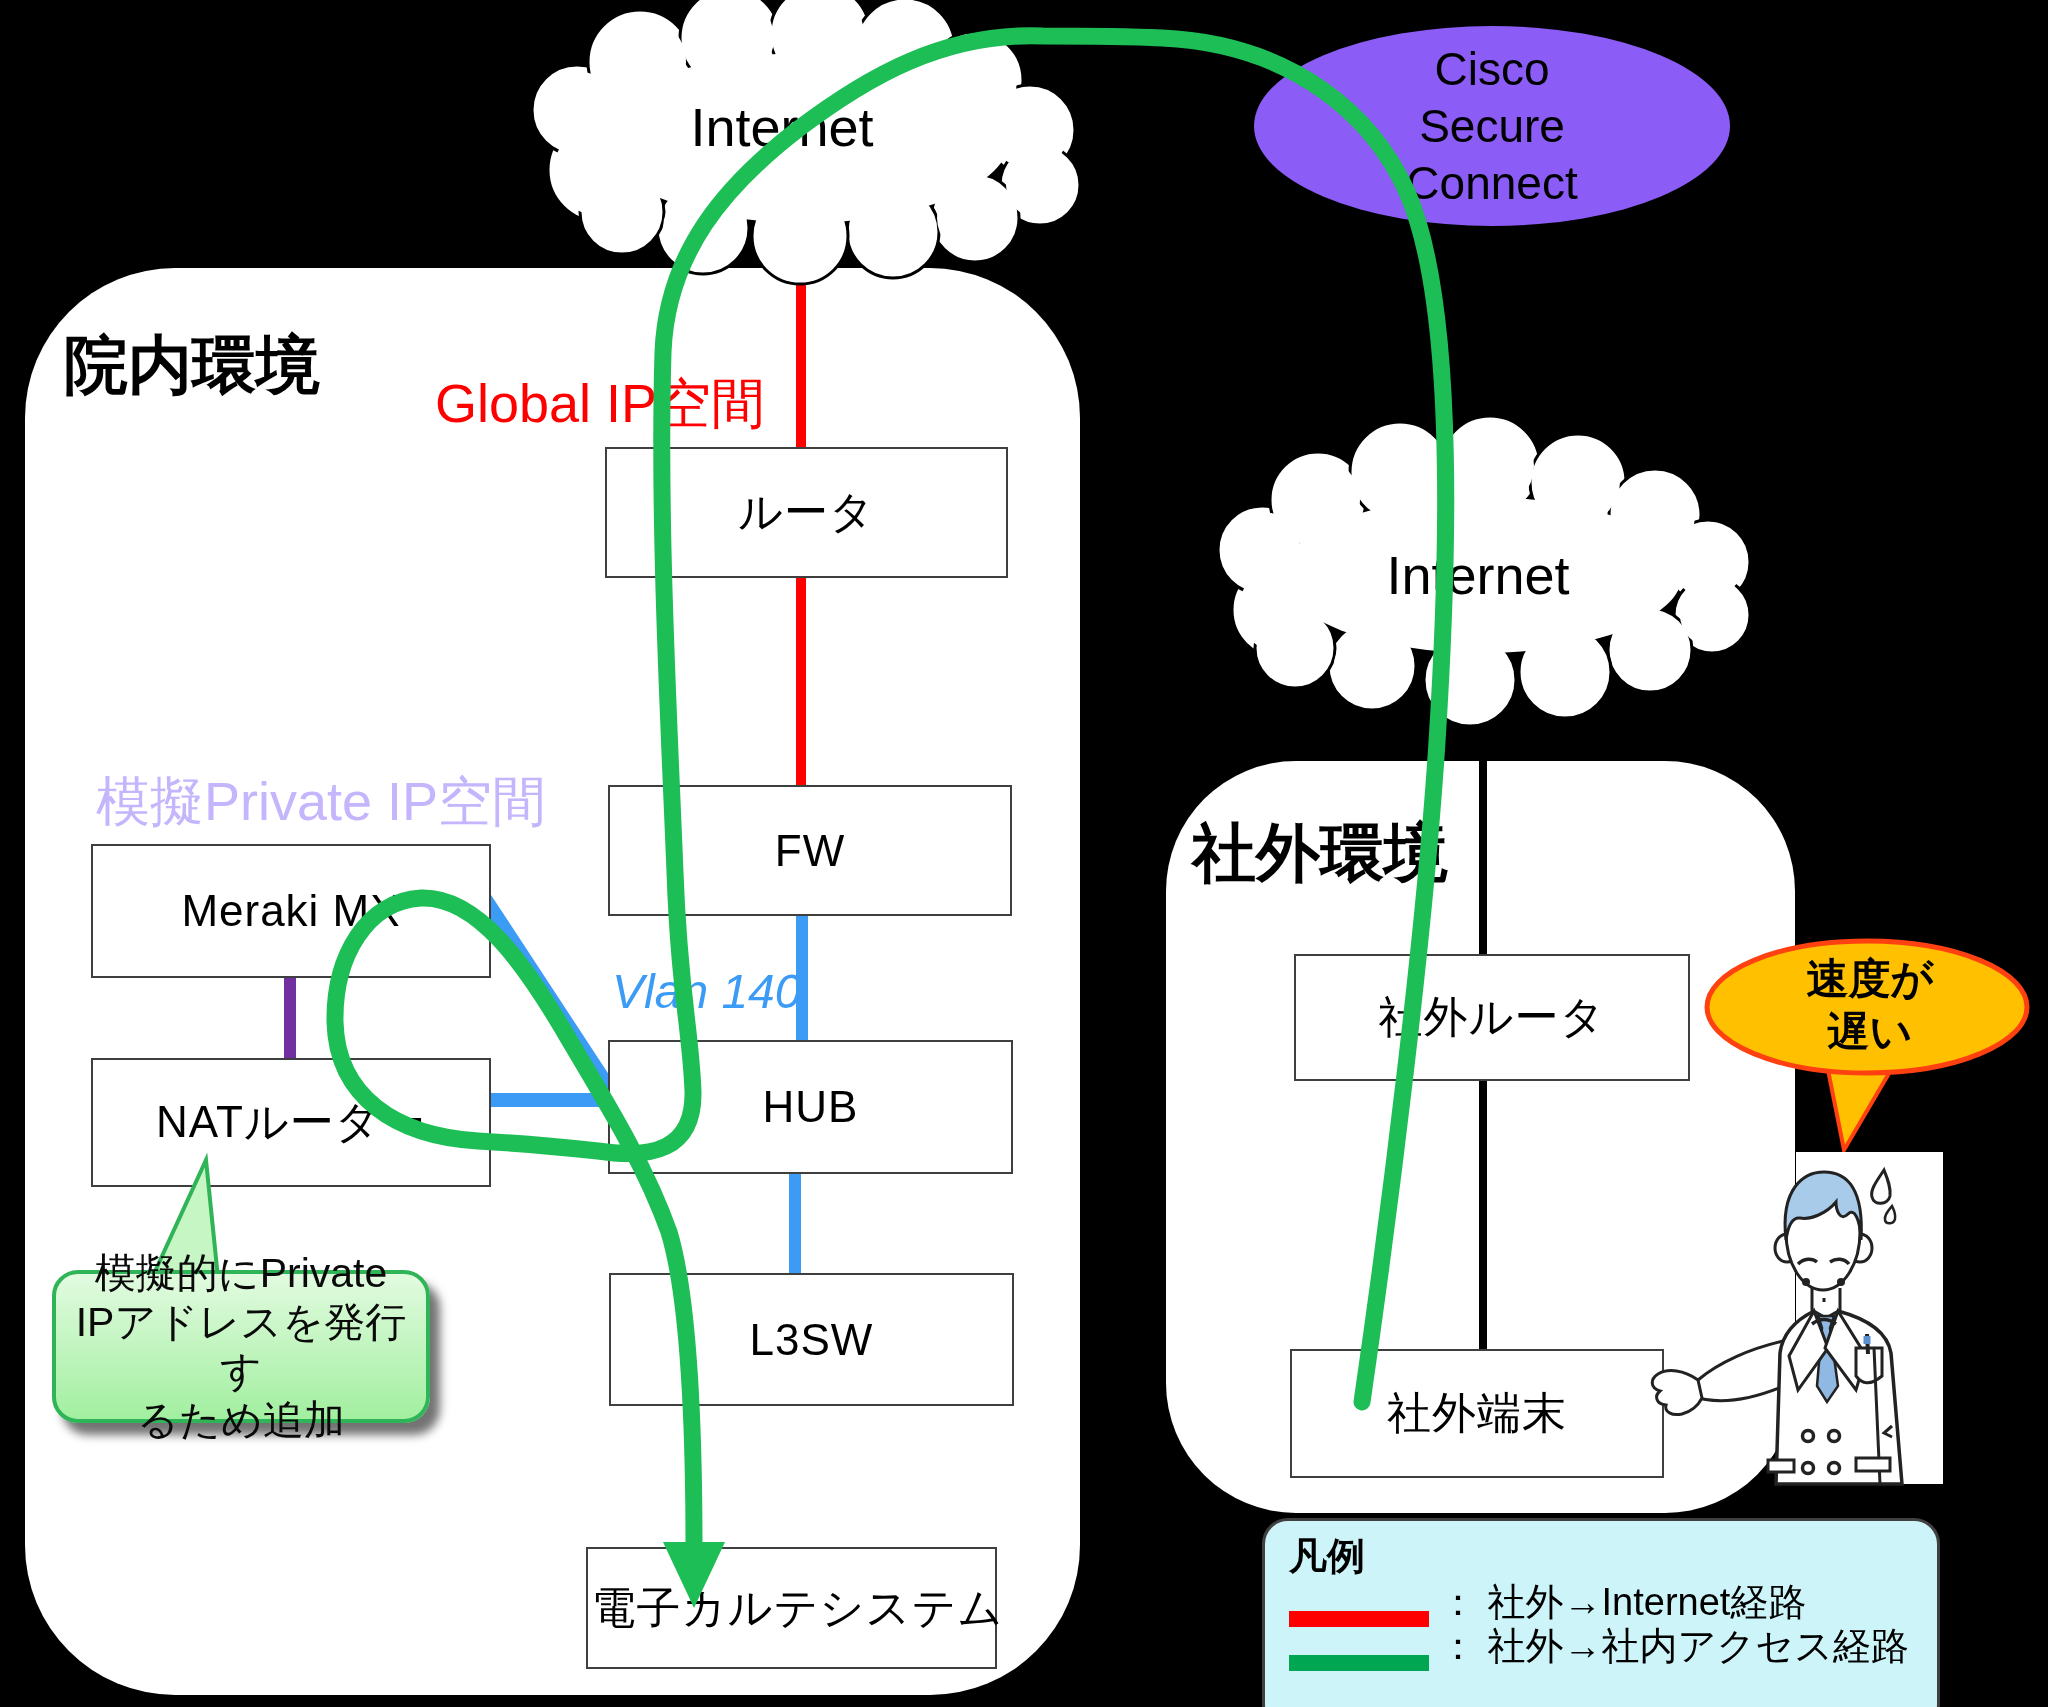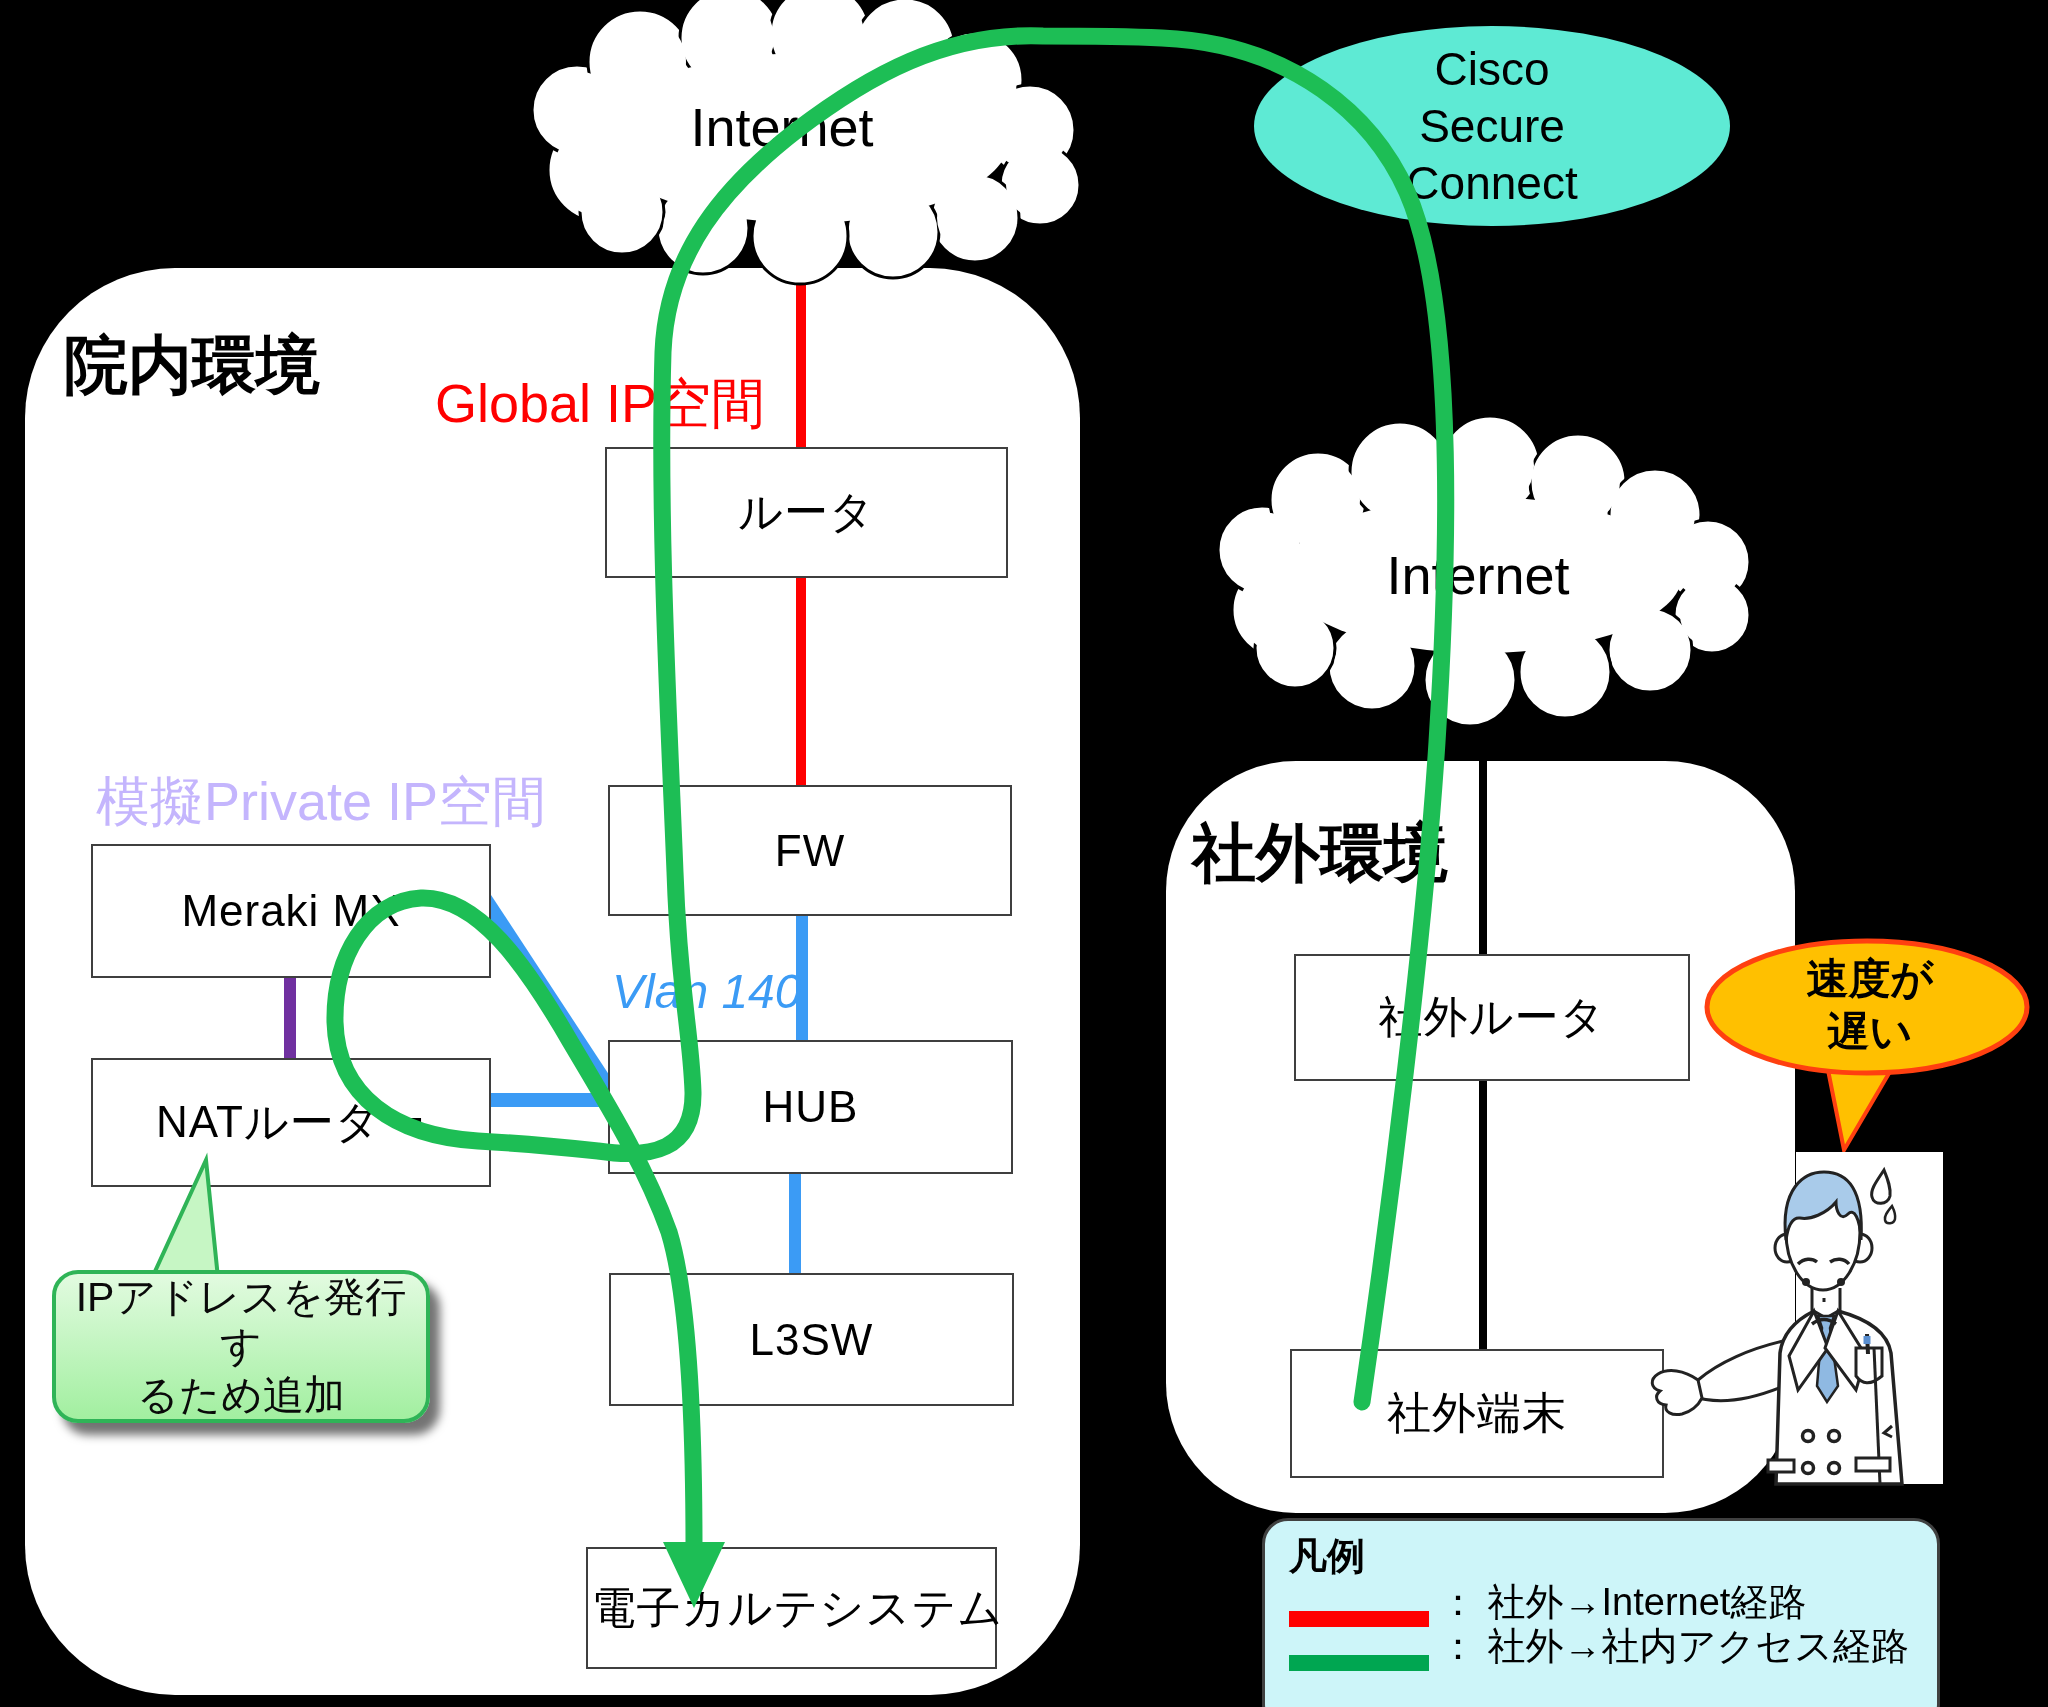--- a/index.html
+++ b/index.html
@@ -15,21 +15,21 @@
     font-size:44px;letter-spacing:1px;white-space:nowrap;
   }
   .zone-title{position:absolute;font-size:64px;font-weight:bold;color:#000;white-space:nowrap;}
   .net-label{position:absolute;font-size:54px;color:#000;white-space:nowrap;text-align:center;}
   .svg-layer{position:absolute;left:0;top:0;width:2048px;height:1707px;}
   #global-ip{position:absolute;left:435px;top:368px;font-size:54px;color:#ff0000;white-space:nowrap;}
   #private-ip{position:absolute;left:96px;top:766px;font-size:54px;color:#c4b5fd;white-space:nowrap;}
   #vlan-label{position:absolute;left:612px;top:964px;font-size:48px;color:#3B9BF5;white-space:nowrap;font-style:italic;}
   #cisco-ellipse{
     position:absolute;left:1254px;top:26px;width:476px;height:200px;border-radius:50%;
-    background:#5eead4;display:flex;flex-direction:column;align-items:center;justify-content:center;
+    background:#8b5cf6;display:flex;flex-direction:column;align-items:center;justify-content:center;
     font-size:46px;line-height:57px;text-align:center;
   }
   #nat-callout{
     position:absolute;left:52px;top:1270px;width:370px;height:145px;border-radius:26px;
     background:linear-gradient(#E2FBE0,#A2EFA0);border:4px solid #2FB457;
     box-shadow:10px 12px 10px rgba(0,0,0,0.55);
     display:flex;flex-direction:column;align-items:center;justify-content:center;
     font-size:41px;line-height:49px;text-align:center;color:#0a0a0a;
   }
   #slow-text{
@@ -194,20 +194,21 @@
          C 477 896, 525 963, 571 1043
          C 609 1107, 646 1167, 669 1232
          C 689 1298, 694 1430, 694 1548" fill="none" stroke="#1DBE55" stroke-width="17" stroke-linecap="round"></path>
     <polygon points="694,1608 663,1542 725,1542" fill="#1DBE55"></polygon>
   </svg>
 
   <svg class="abs z6" style="left:140px;top:1152px;" width="90" height="130" viewBox="0 0 90 130">
     <polygon points="12,126 78,126 66,8" fill="#C6F6C4" stroke="#2FB457" stroke-width="4"></polygon>
   </svg>
   <div id="nat-callout" class="z7">
+    <div>模擬的にPrivate</div>
     <div>IPアドレスを発行す</div>
     <div>るため追加</div>
   </div>
 
   <svg class="abs z7" style="left:1690px;top:930px;" width="358" height="230" viewBox="0 0 358 230">
     <polygon points="136,130 205,133 154,220" fill="#FFC000" stroke="#FF4010" stroke-width="4"></polygon>
     <ellipse cx="177" cy="77" rx="160" ry="66" fill="#FFC000" stroke="#FF4010" stroke-width="5"></ellipse>
   </svg>
   <div id="slow-text">
     <div>速度が</div>

